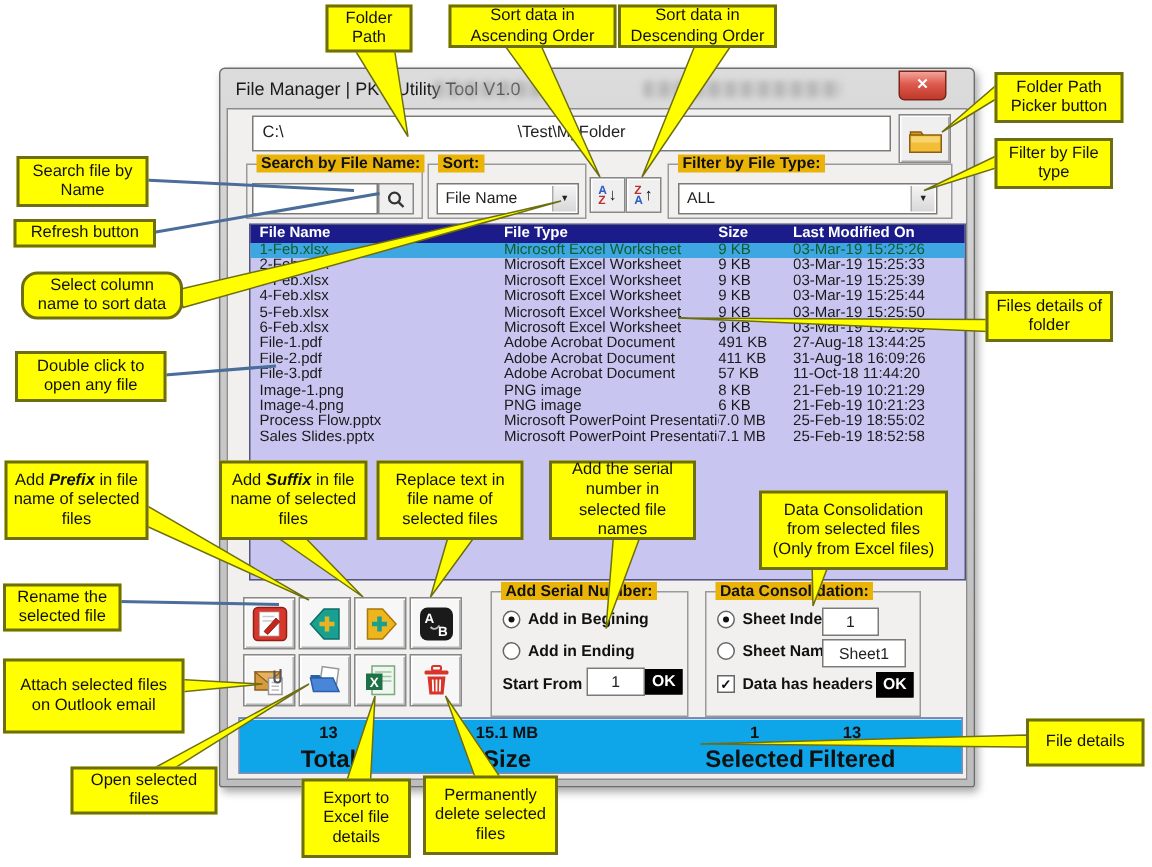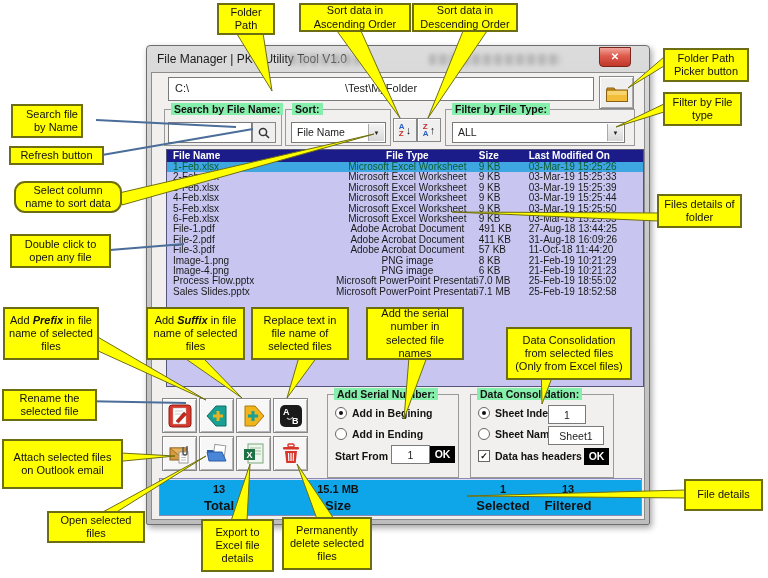--- a/index.html
+++ b/index.html
@@ -26,21 +26,21 @@
 
   
   .pathbox{position:absolute;left:16px;top:4px;width:424px;height:22px;background:#fff;
            border:1px solid #7a7a7a;font-size:11px;color:#222;}
   .pathbox .drv{position:absolute;left:6px;top:4px;}
   .pathbox .fold{position:absolute;left:0;right:0;top:4px;text-align:center;}
   .folderbtn{position:absolute;left:447px;top:3px;width:33px;height:31px;background:#EFEFEF;
              border:1px solid #888;box-shadow:inset 1px 1px 0 #fff,inset -1px -1px 0 #aaa;
              display:flex;align-items:center;justify-content:center;}
   .group{position:absolute;border:1px solid #9a9a9a;background:#F1F0EE;}
-  .group>.glabel{position:absolute;top:-7px;left:6px;background:#86efac;padding:0 3px;
+  .group>.glabel{position:absolute;top:-7px;left:6px;background:#eab308;padding:0 3px;
                  font-size:10.5px;font-weight:bold;color:#111;white-space:nowrap;}
   .g-search{left:12px;top:36px;width:116px;height:35px;}
   .g-sort{left:133px;top:36px;width:104px;height:35px;}
   .g-filter{left:293px;top:36px;width:188px;height:35px;}
   .txt{background:#fff;border:1px solid #7a7a7a;font-size:10.5px;color:#222;
        font-family:"Liberation Sans",sans-serif;}
   .searchinput{position:absolute;left:3px;top:12px;width:78px;height:17px;}
   .searchbtn{position:absolute;left:87px;top:12px;width:22px;height:19px;background:#EFEFEF;
              border:1px solid #888;display:flex;align-items:center;justify-content:center;}
   .dd{position:absolute;background:#fff;border:1px solid #7a7a7a;font-size:10.5px;color:#222;}
@@ -60,21 +60,21 @@
 
   
   .ftable{position:absolute;left:14px;top:76px;width:476px;height:236px;background:#C8C6F0;
           border:1px solid #55557a;}
   .thead{display:flex;height:12px;background:#1B1B8A;color:#fff;font-size:10px;font-weight:bold;}
   .trow{display:flex;height:10.4px;font-size:10px;color:#1a1a1a;}
   .trow.selected{background:#3EA6E0;color:#0D5C2E;}
   .tcell{overflow:hidden;white-space:nowrap;line-height:10.5px;}
   .thead .tcell{line-height:12px;}
   .col0{width:35.5%;padding-left:6px;box-sizing:border-box;}
-  .col1{width:30%;text-align:center;} .col2{width:10.5%;} .col3{width:24%;}
+  .col1{width:30%;} .col2{width:10.5%;} .col3{width:24%;}
 
   
   .ibtn{position:absolute;width:33px;height:33px;background:#F7F7F7;border:1px solid #888;
         box-shadow:inset 1px 1px 0 #fff,inset -1px -1px 0 #b5b5b5;
         display:flex;align-items:center;justify-content:center;}
   .r1{top:325px;} .r2{top:363px;}
   .i1{left:10px;} .i2{left:47px;} .i3{left:84px;} .i4{left:121px;}
 
   
   .g-serial{left:175px;top:321px;width:130px;height:82px;}
@@ -88,42 +88,42 @@
             font-weight:bold;color:#111;line-height:10px;text-align:center;}
   .okbtn{position:absolute;background:#000;color:#fff;font-size:10.5px;font-weight:bold;
          text-align:center;border:1px solid #000;}
   .numinput{position:absolute;text-align:center;}
 
   
   .statusbar{position:absolute;left:7px;top:405px;width:481px;height:36px;background:#0ea5e9;
              border:1px solid #8A8AB0;box-shadow:inset 0 1px 0 #DEDDF8;}
   .stat{position:absolute;top:4px;width:130px;transform:translateX(-50%);text-align:center;}
   .stat .sv{font-size:11px;font-weight:bold;color:#111;}
-  .stat .sl{font-size:13px;font-weight:bold;color:#111;margin-top:3px;}
+  .stat .sl{font-size:16px;font-weight:bold;color:#111;margin-top:3px;}
 
   
   .callout{position:absolute;background:#FFFF00;border:2px solid #6d6d12;box-sizing:border-box;
            display:flex;align-items:center;justify-content:center;text-align:center;
            font-size:11px;line-height:1.2;color:#111;padding:1px 3px;z-index:6;}
   #co-folder-path{left:217px;top:3px;width:58px;height:32px;}
   #co-sort-asc{left:299px;top:3px;width:112px;height:29px;}
   #co-sort-desc{left:412px;top:3px;width:106px;height:29px;}
   #co-picker{left:663px;top:48px;width:86px;height:34px;}
   #co-filter-type{left:663px;top:92px;width:79px;height:34px;}
-  #co-search-name{left:11px;top:104px;width:72px;height:34px;text-align:right;}
+  #co-search-name{left:11px;top:104px;width:88px;height:34px;}
   #co-refresh{left:9px;top:146px;width:95px;height:19px;}
   #co-select-column{left:14px;top:181px;width:108px;height:32px;border-radius:11px;}
   #co-double-click{left:10px;top:234px;width:101px;height:34px;}
   #co-files-details{left:657px;top:194px;width:85px;height:34px;}
   #co-add-prefix{left:3px;top:307px;width:96px;height:53px;}
   #co-add-suffix{left:146px;top:307px;width:99px;height:53px;}
   #co-replace-text{left:251px;top:307px;width:98px;height:53px;}
   #co-serial-number{left:366px;top:307px;width:98px;height:53px;}
   #co-data-consol{left:506px;top:307px;width:126px;height:53px;margin-top:20px;}
-  #co-rename{left:2px;top:389px;width:95px;height:32px;justify-content:center;}
+  #co-rename{left:2px;top:389px;width:79px;height:32px;justify-content:center;}
   #co-attach{left:2px;top:439px;width:121px;height:50px;}
   #co-open-selected{left:47px;top:511px;width:98px;height:32px;}
   #co-export-excel{left:201px;top:519px;width:73px;height:53px;}
   #co-perm-delete{left:282px;top:517px;width:90px;height:53px;}
   #co-file-details{left:684px;top:479px;width:79px;height:32px;}
 
   .connectors{position:absolute;left:0;top:0;z-index:5;pointer-events:none;}
   .tail{fill:#FFFF00;stroke:#6d6d12;stroke-width:1;}
   .bline{stroke:#4a6d99;stroke-width:2;fill:none;}
 </style>

